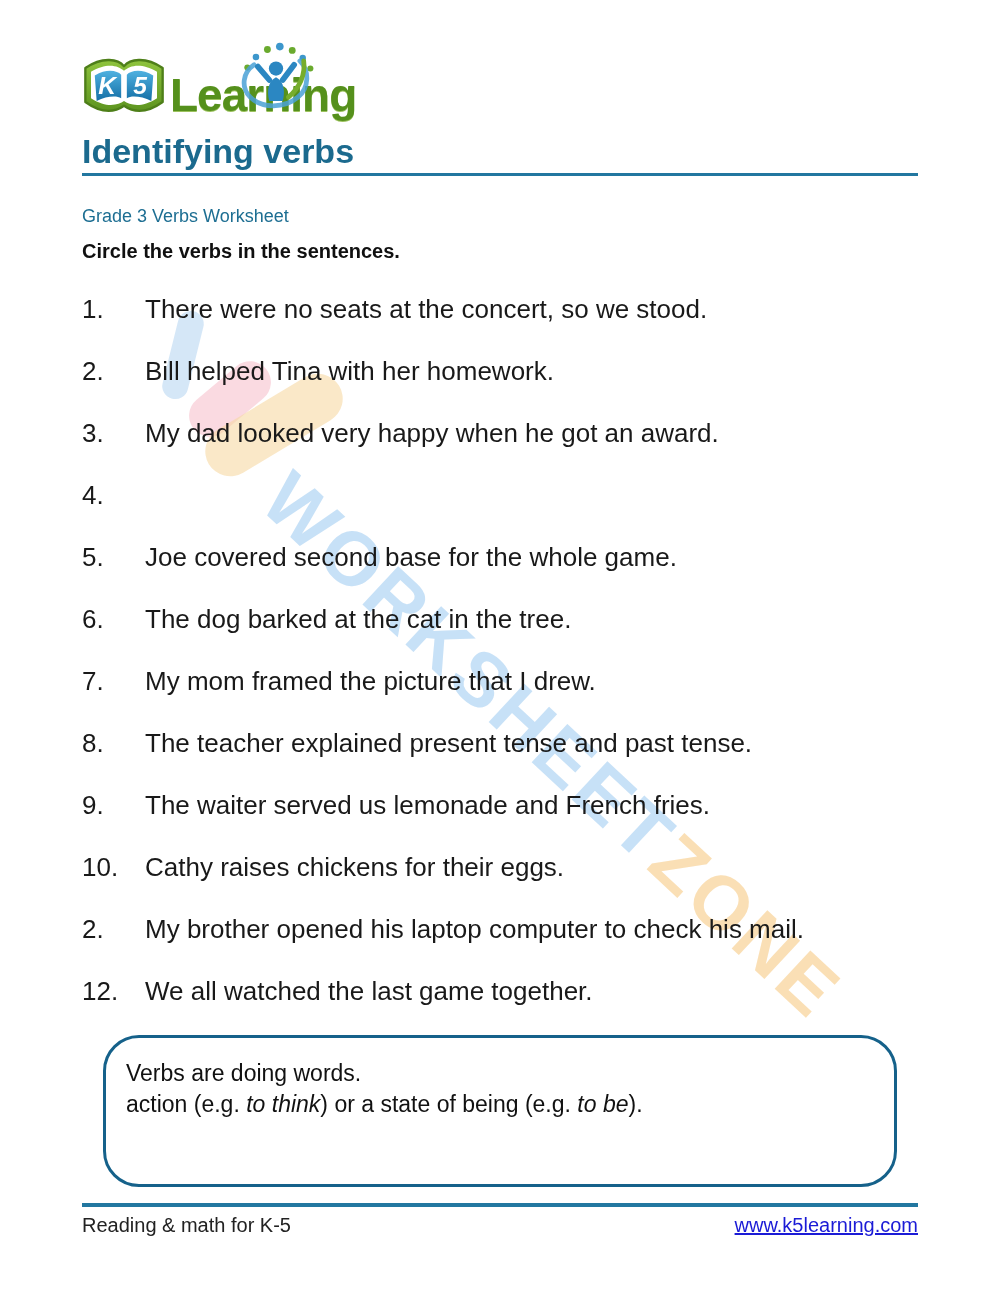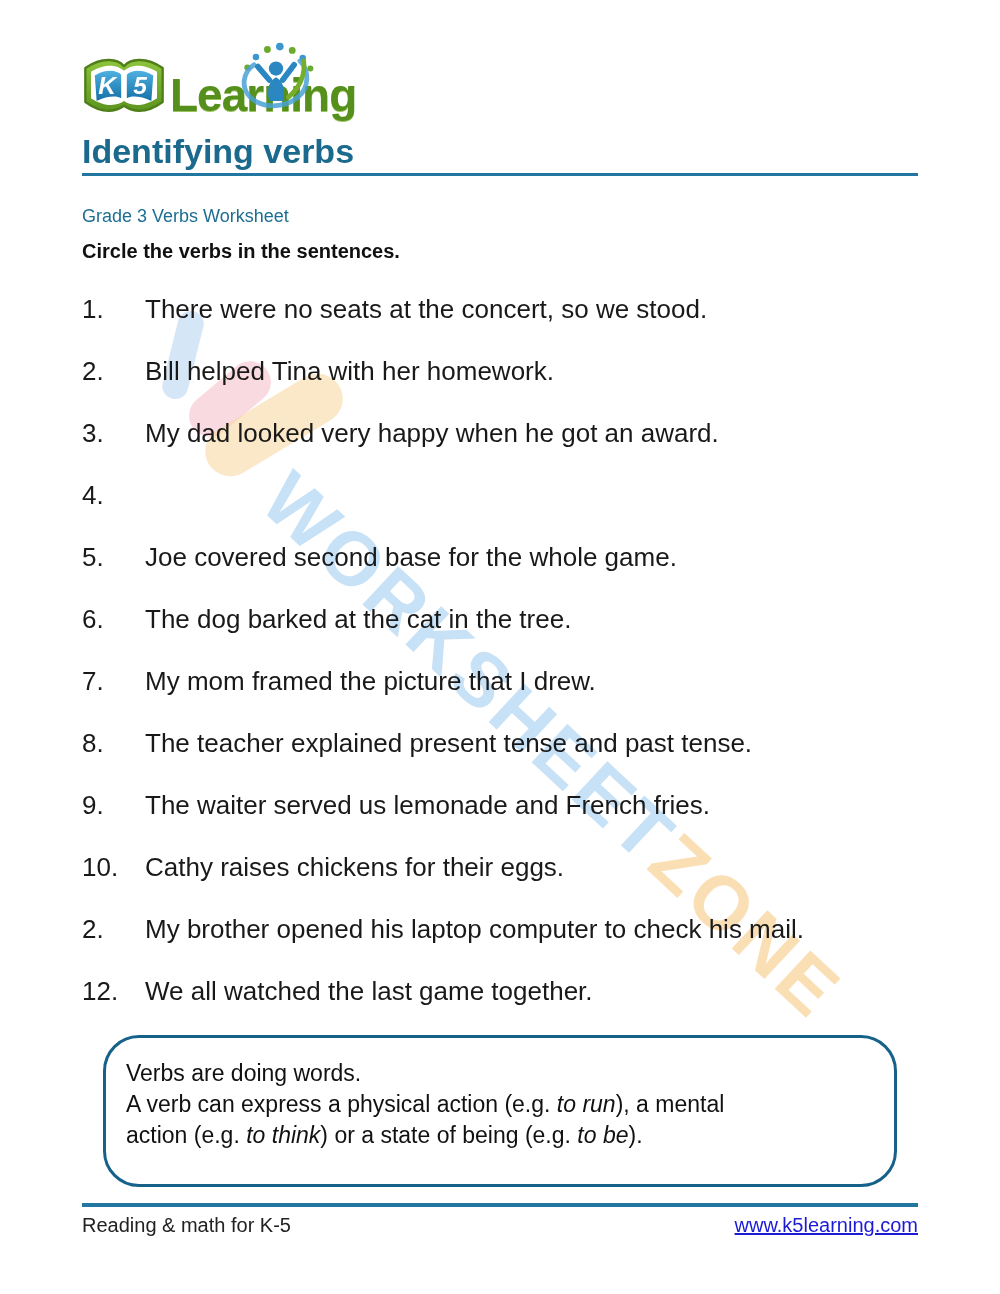--- a/index.html
+++ b/index.html
@@ -163,21 +163,20 @@
         </li>
       <li>
           <span class="snum">12.</span>
           <span>We all watched the last game together.</span>
         </li>
     </ol>
 
     <div class="notebox">
       <div class="ntext">
         <div>Verbs are doing words.</div>
-        <div><span>A verb can express a physical action (e.g. </span><i>to run</i><span>), a mental</span></div>
         <div><span>action (e.g. </span><i>to think</i><span>) or a state of being (e.g. </span><i>to be</i><span>).</span></div>
       </div>
     </div>
 
     <div class="rule r2"></div>
     <div class="footer-left">Reading &amp; math for K-5</div>
     <a class="footer-link">www.k5learning.com</a>
 
   </div>
 </div>

